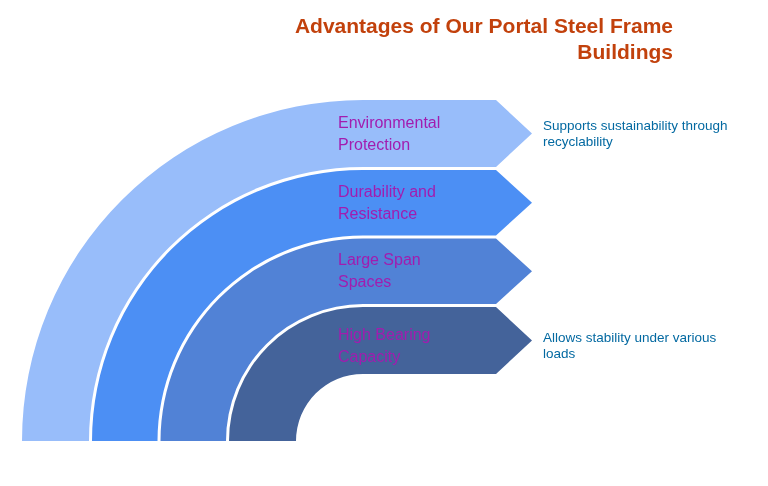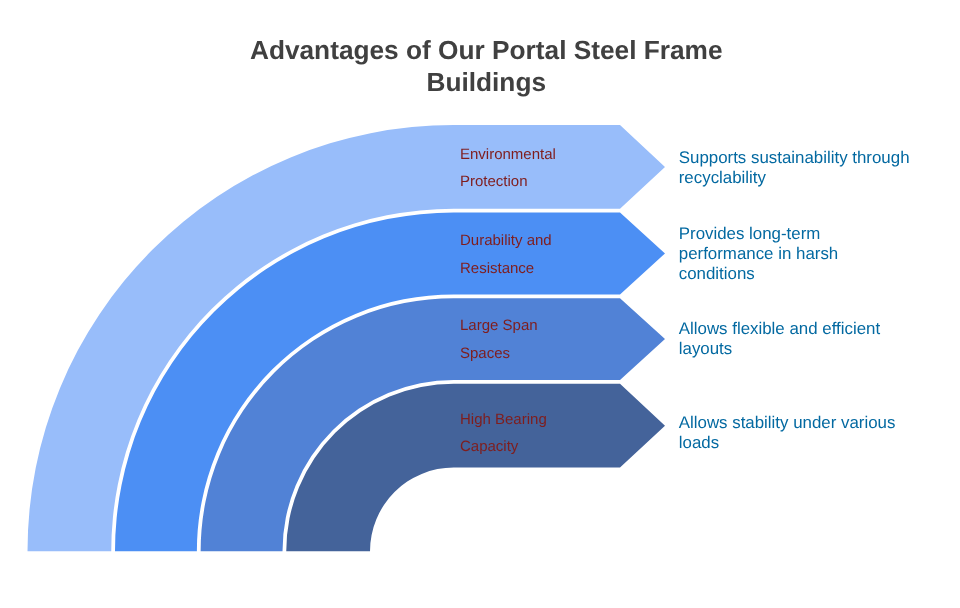--- a/index.html
+++ b/index.html
@@ -10,45 +10,45 @@
   .stage {
     position: relative;
     width: 768px;
     height: 486px;
     background: #ffffff;
     overflow: hidden;
     font-family: "Liberation Sans", sans-serif;
   }
   .page-title {
     position: absolute;
-    top: 28px;
+    top: 13px;
     left: 105px;
     width: 568px;
     margin: 0;
     font-size: 21px;
     font-weight: bold;
     line-height: 26px;
-    color: #404040;
-    text-align: center;
+    color: #c2410c;
+    text-align: right;
     white-space: pre-line;
   }
   .arc-svg {
     position: absolute;
     top: 0;
     left: 0;
   }
   .band-label {
     position: absolute;
-    left: 368px;
+    left: 338px;
     width: 148px;
     display: flex;
     align-items: center;
-    font-size: 12px;
+    font-size: 16px;
     line-height: 22px;
-    color: #7f1d1d;
+    color: #a21caf;
     white-space: pre-line;
   }
   .band-desc {
     position: absolute;
     left: 543px;
     width: 218px;
     display: flex;
     align-items: center;
     font-size: 13.5px;
     line-height: 16px;
@@ -79,21 +79,16 @@
 Protection</div>
   <div class="band-label pos-band-3">Large Span
 Spaces</div>
   <div class="band-label pos-band-2">Durability and
 Resistance</div>
   <div class="band-label pos-band-4">High Bearing
 Capacity</div>
 
   <div class="band-desc pos-band-1">Supports sustainability through
 recyclability</div>
-  <div class="band-desc pos-band-2">Provides long-term
-performance in harsh
-conditions</div>
-  <div class="band-desc pos-band-3">Allows flexible and efficient
-layouts</div>
   <div class="band-desc pos-band-4">Allows stability under various
 loads</div>
 
 </div>
 
 </body></html>

